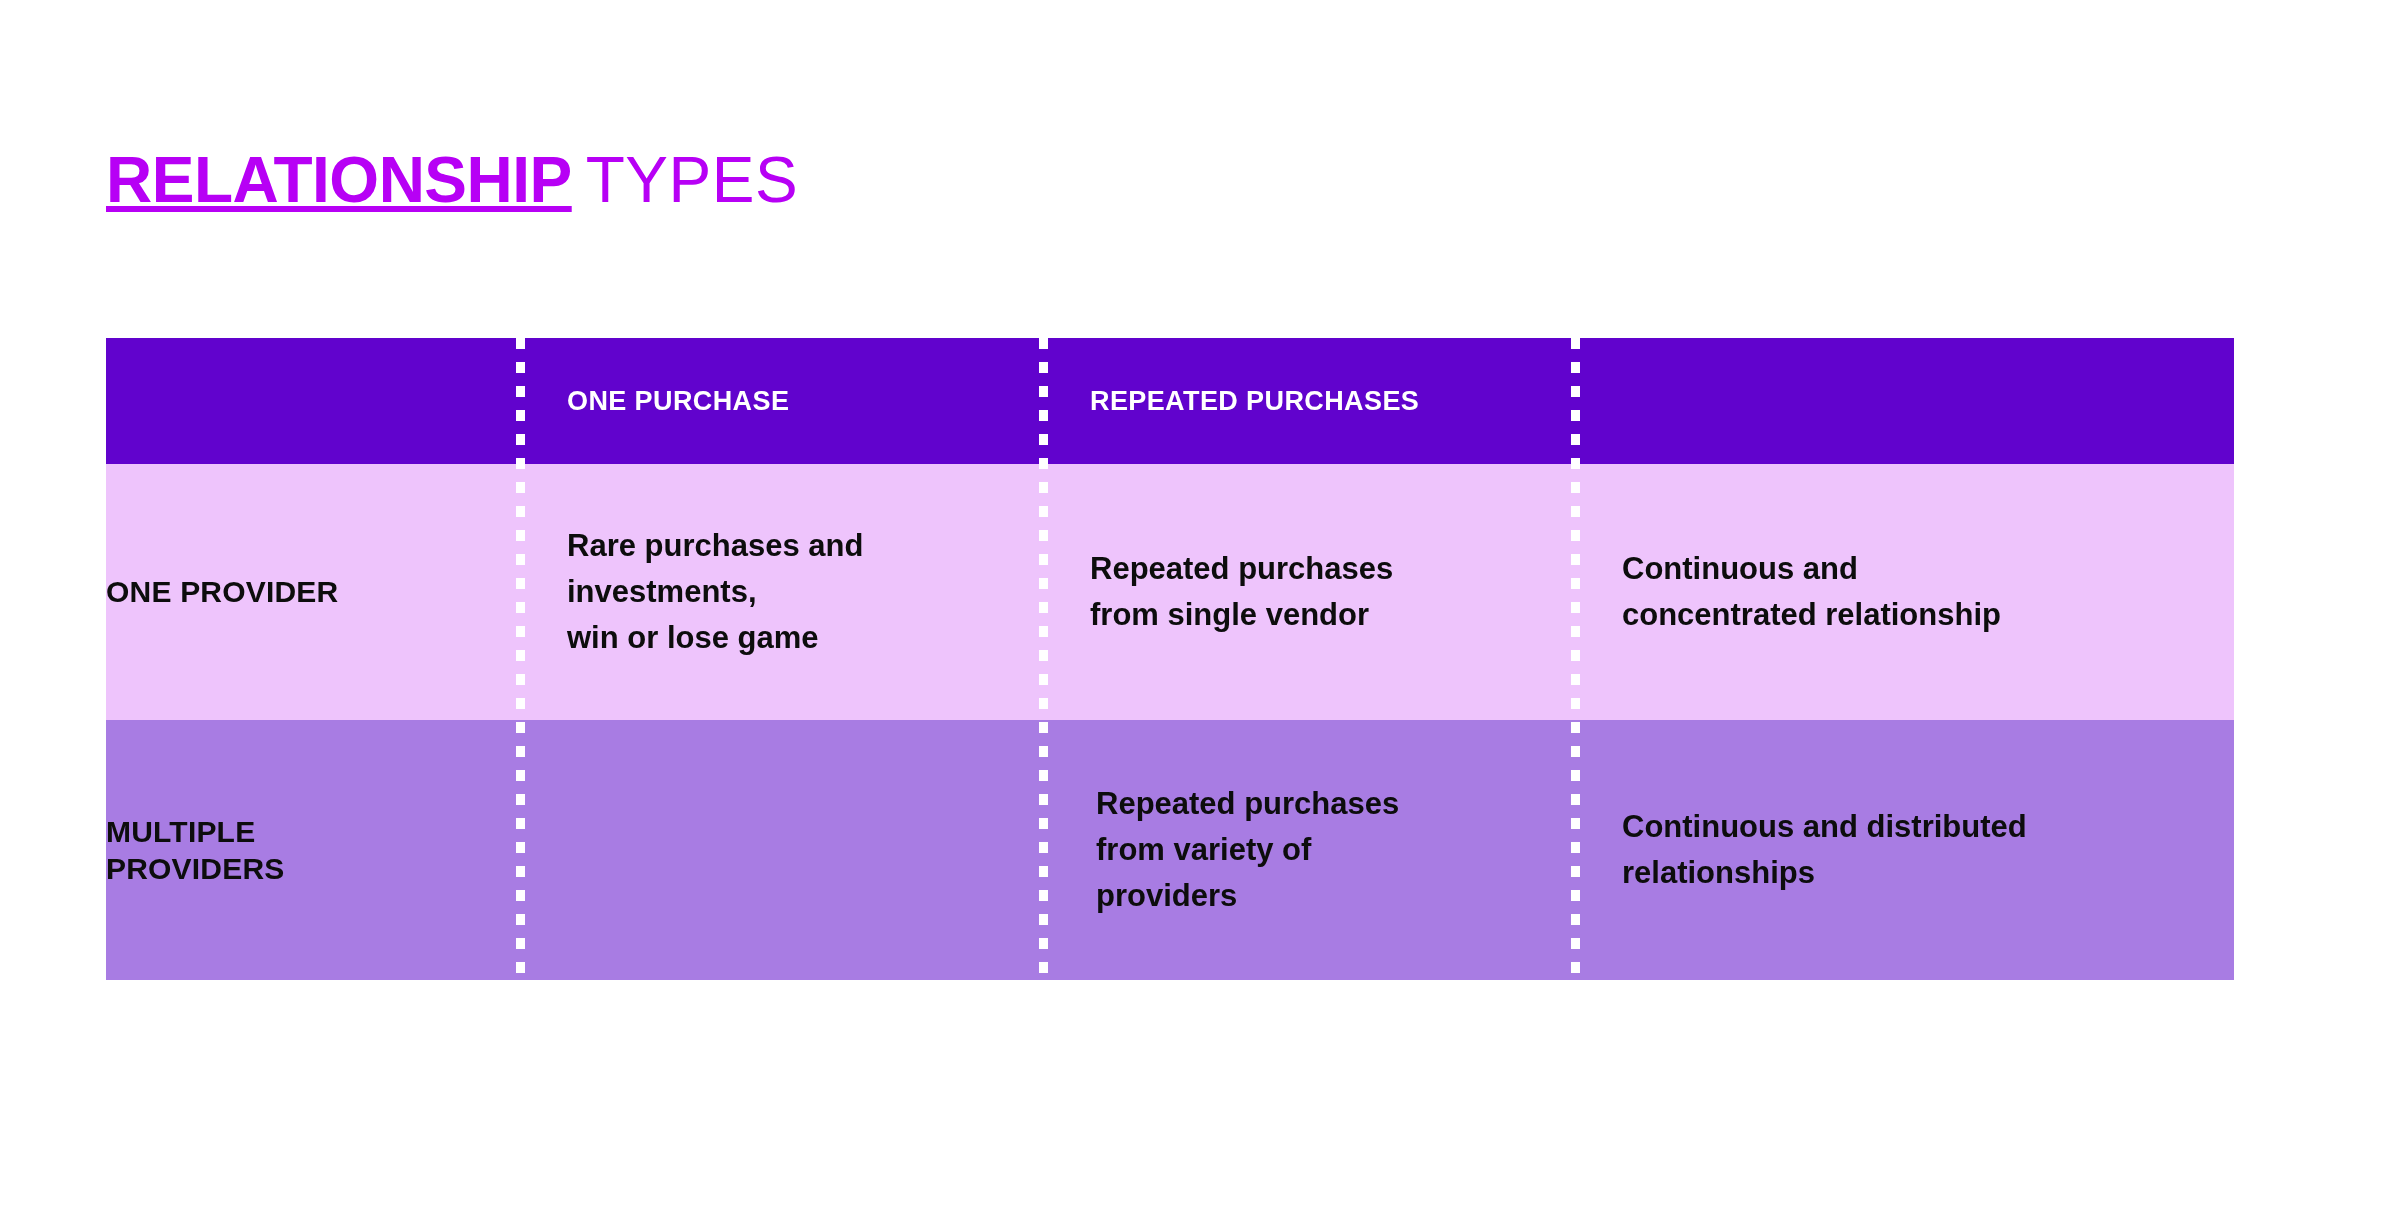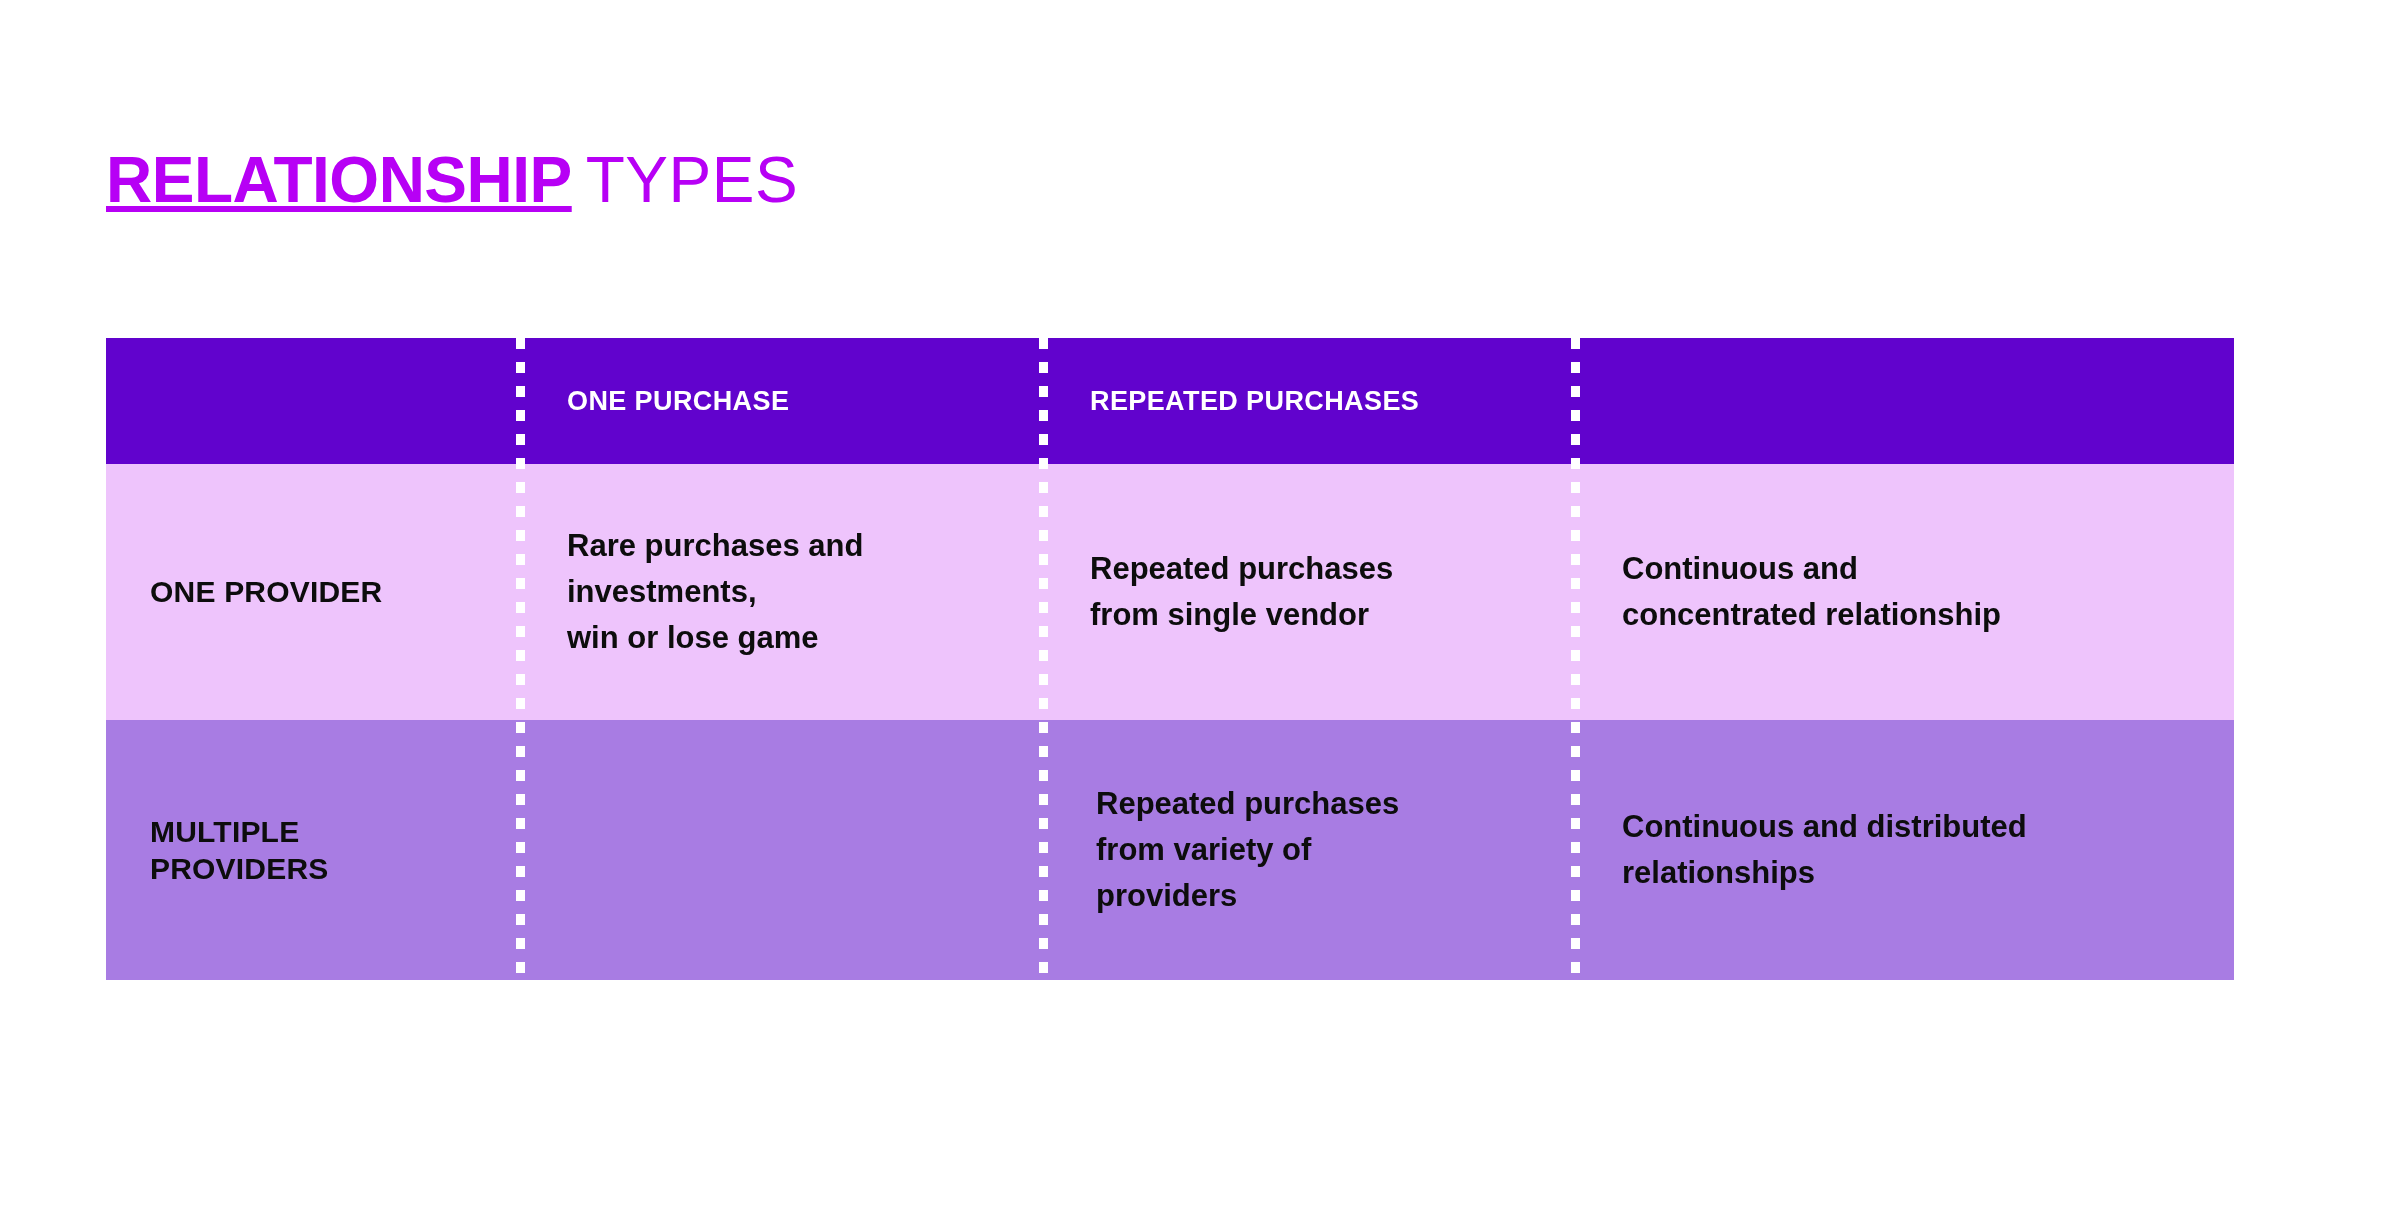--- a/index.html
+++ b/index.html
@@ -85,21 +85,21 @@
 
   .cell {
     box-sizing: border-box;
     display: flex;
     flex-direction: column;
     justify-content: center;
     position: relative;
   }
 
   
-  .col-0 { width: 415px; padding-left: 44px; padding-right: 20px; }
+  .col-0 { width: 415px; padding-right: 20px; }
   .col-1 { width: 523px; padding-left: 46px; padding-right: 24px; }
   .col-2 { width: 532px; padding-left: 46px; padding-right: 24px; }
   .col-3 { width: 658px; padding-left: 46px; padding-right: 24px; }
 
   
   .divider {
     position: absolute;
     top: 0;
     width: 9px;
     height: 642px;

